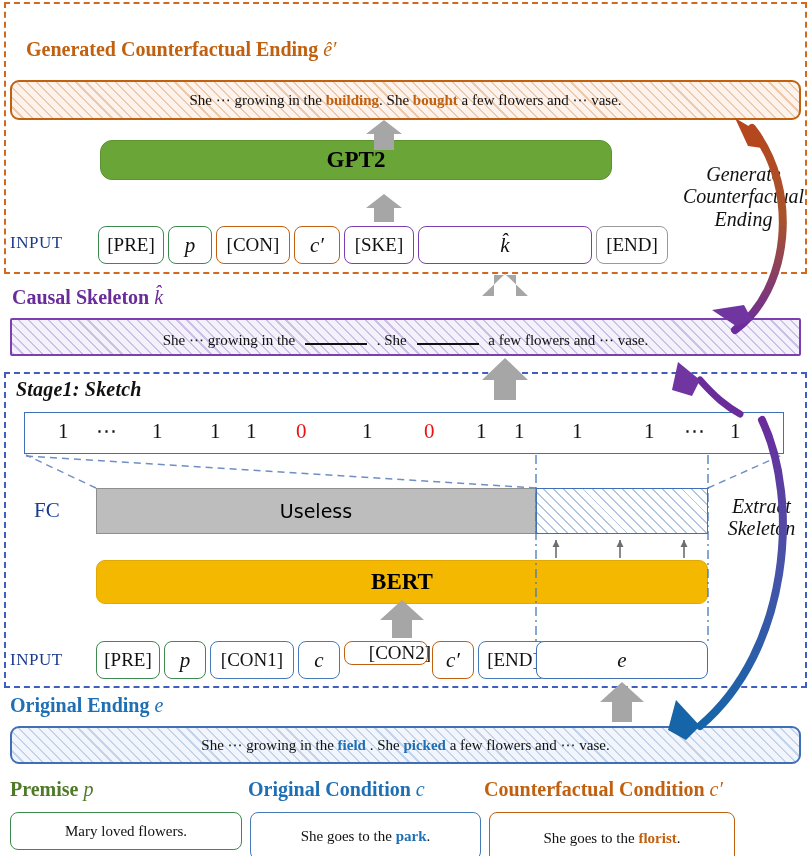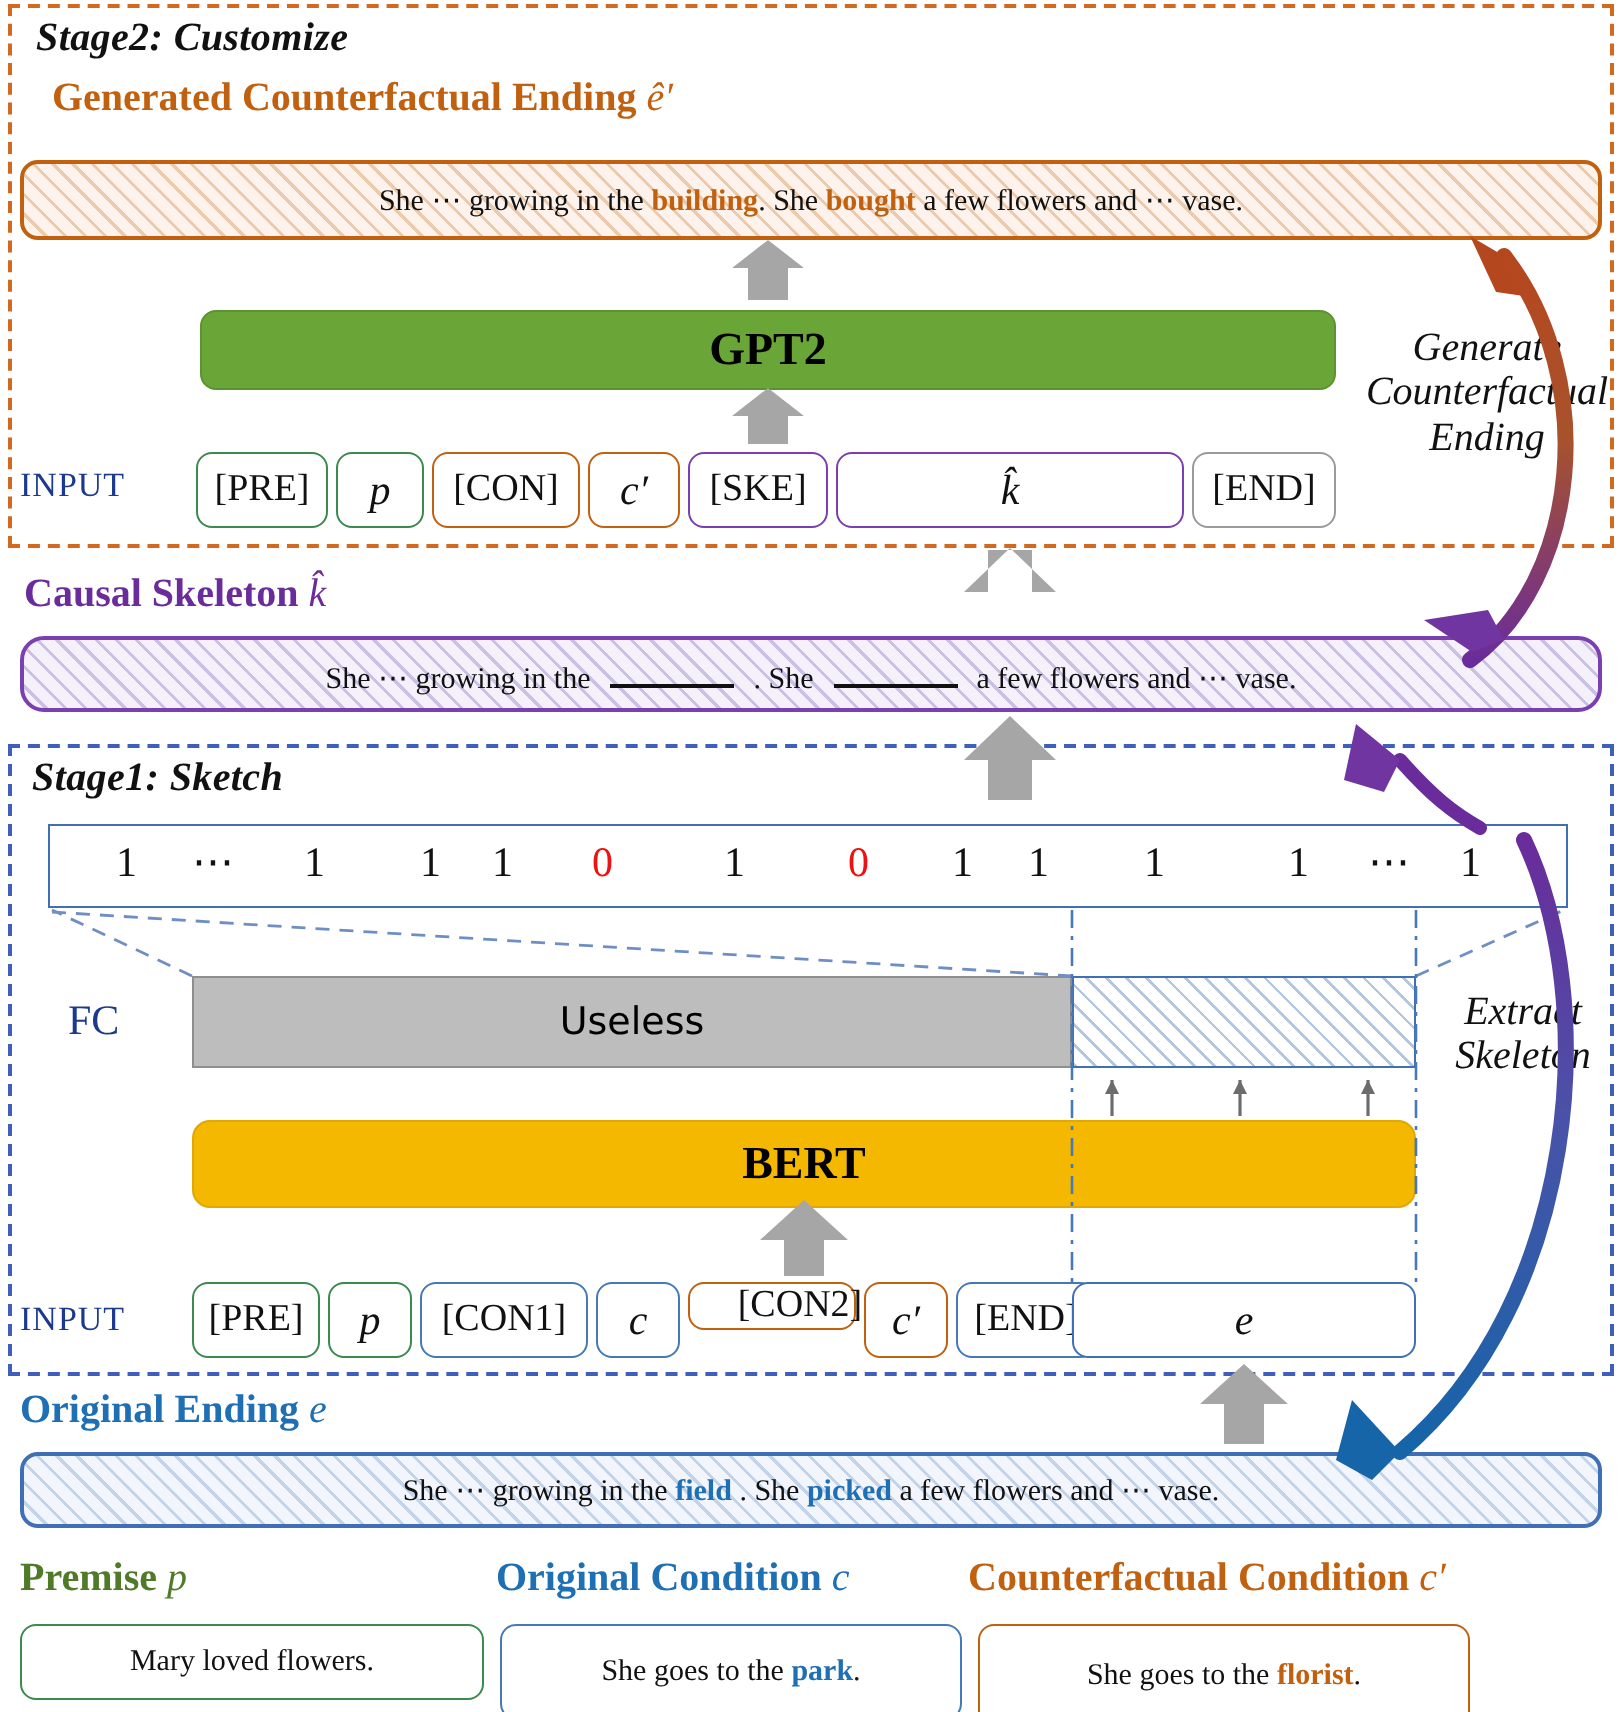--- a/index.html
+++ b/index.html
@@ -28,21 +28,21 @@
   .sbox b{font-weight:bold;}
 
   .hatch-orange{
     border:2.5px solid #C1600F;border-radius:9px;
     background-color:#fdf3ec;
     background-image:repeating-linear-gradient(45deg,
       rgba(193,96,15,.28) 0px, rgba(193,96,15,.28) 1.5px,
       rgba(255,255,255,0) 1.5px, rgba(255,255,255,0) 7px);
   }
   .hatch-purple{
-    border:2.5px solid #7B3FAF;border-radius:12px;
+    border:2.5px solid #7B3FAF;border-radius:2px;
     background-color:#f4f1fa;
     background-image:repeating-linear-gradient(45deg,
       rgba(110,80,180,.30) 0px, rgba(110,80,180,.30) 1.5px,
       rgba(255,255,255,0) 1.5px, rgba(255,255,255,0) 7px);
   }
   .hatch-blue{
     border:2.5px solid #3F6FB5;border-radius:9px;
     background-color:#f2f6fc;
     background-image:repeating-linear-gradient(45deg,
       rgba(63,111,181,.26) 0px, rgba(63,111,181,.26) 1.5px,
@@ -88,34 +88,33 @@
 
   svg.overlay{position:absolute;left:0;top:0;width:811px;height:856px;pointer-events:none;}
 </style>
 </head>
 <body>
 
 <div id="root">
 
   <div class="abs stage2-frame"></div>
 
-  <div class="abs stage-title" style="left:18px;top:8px;">Stage2: Customize</div>
 
   <div class="abs sec-head c-orange" style="left:26px;top:38px;">
     <span>Generated Counterfactual Ending</span>
     <span class="sym">ê′</span>
   </div>
 
   <div class="abs sbox hatch-orange" style="left:10px;top:80px;width:791px;height:40px;">
     <span>
       <span>She ⋯ growing in the </span><b class="c-orange">building</b><span>. She </span><b class="c-orange">bought</b><span> a few flowers and ⋯ vase.</span>
     </span>
   </div>
 
-  <div class="abs bar bar-gpt2" style="left:100px;top:155px;width:568px;height:40px;">
+  <div class="abs bar bar-gpt2" style="left:100px;top:140px;width:512px;height:40px;border-radius:12px;">
     <span>GPT2</span>
   </div>
 
   <div class="abs input-label" style="left:10px;top:233px;">INPUT</div>
 
   <div class="abs tok t-green" style="left:98px;top:226px;width:66px;height:38px;">
       <span>[PRE]</span>
     </div>
   <div class="abs tok t-green" style="left:168px;top:226px;width:44px;height:38px;">
       <i>p</i>

